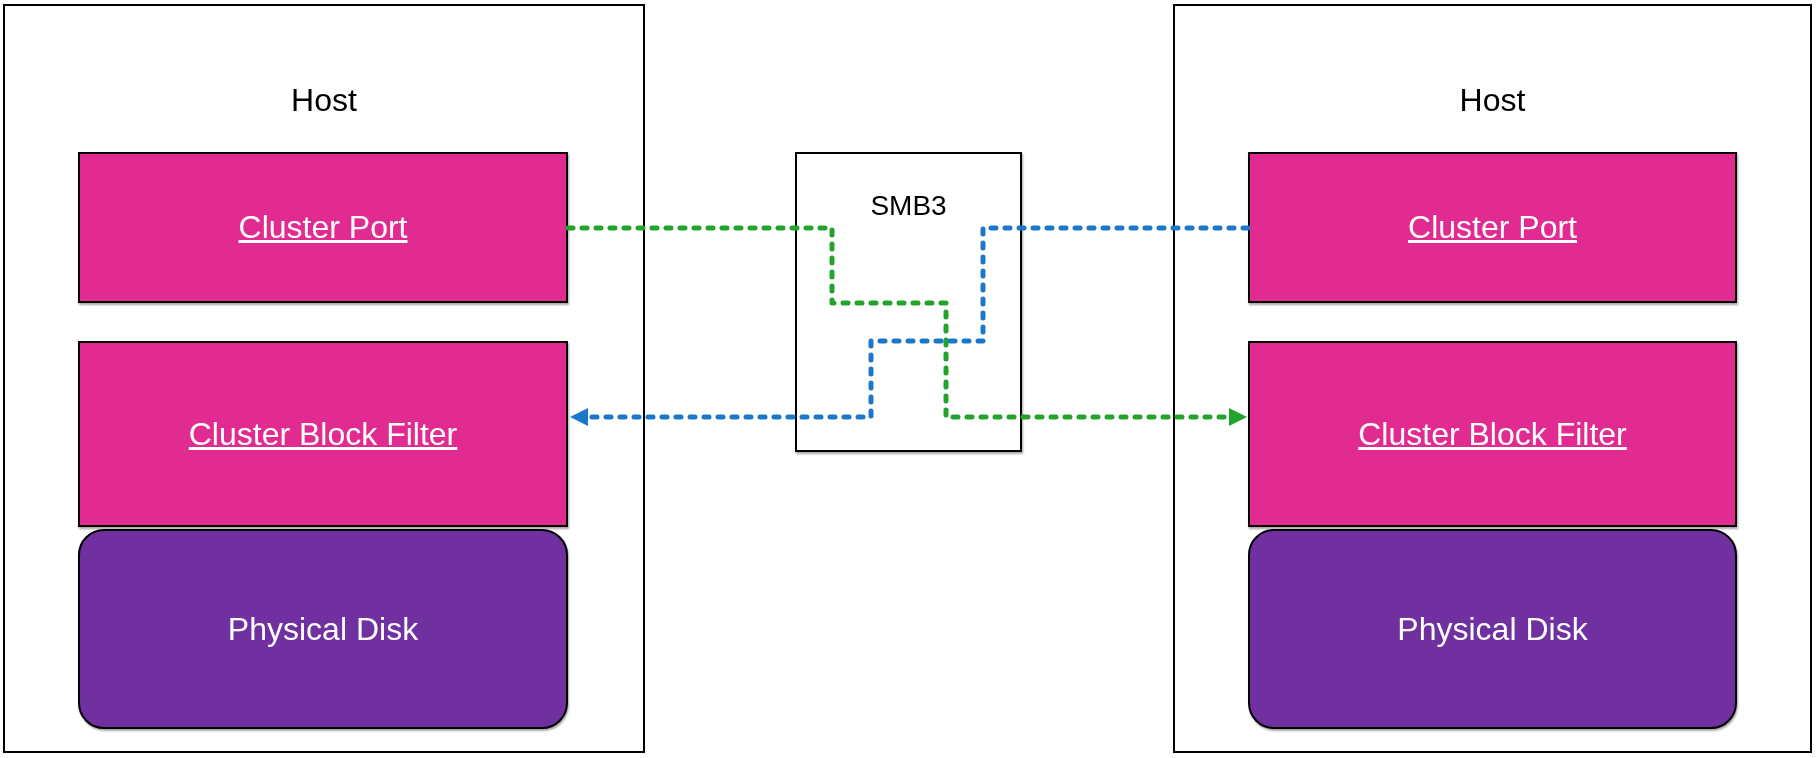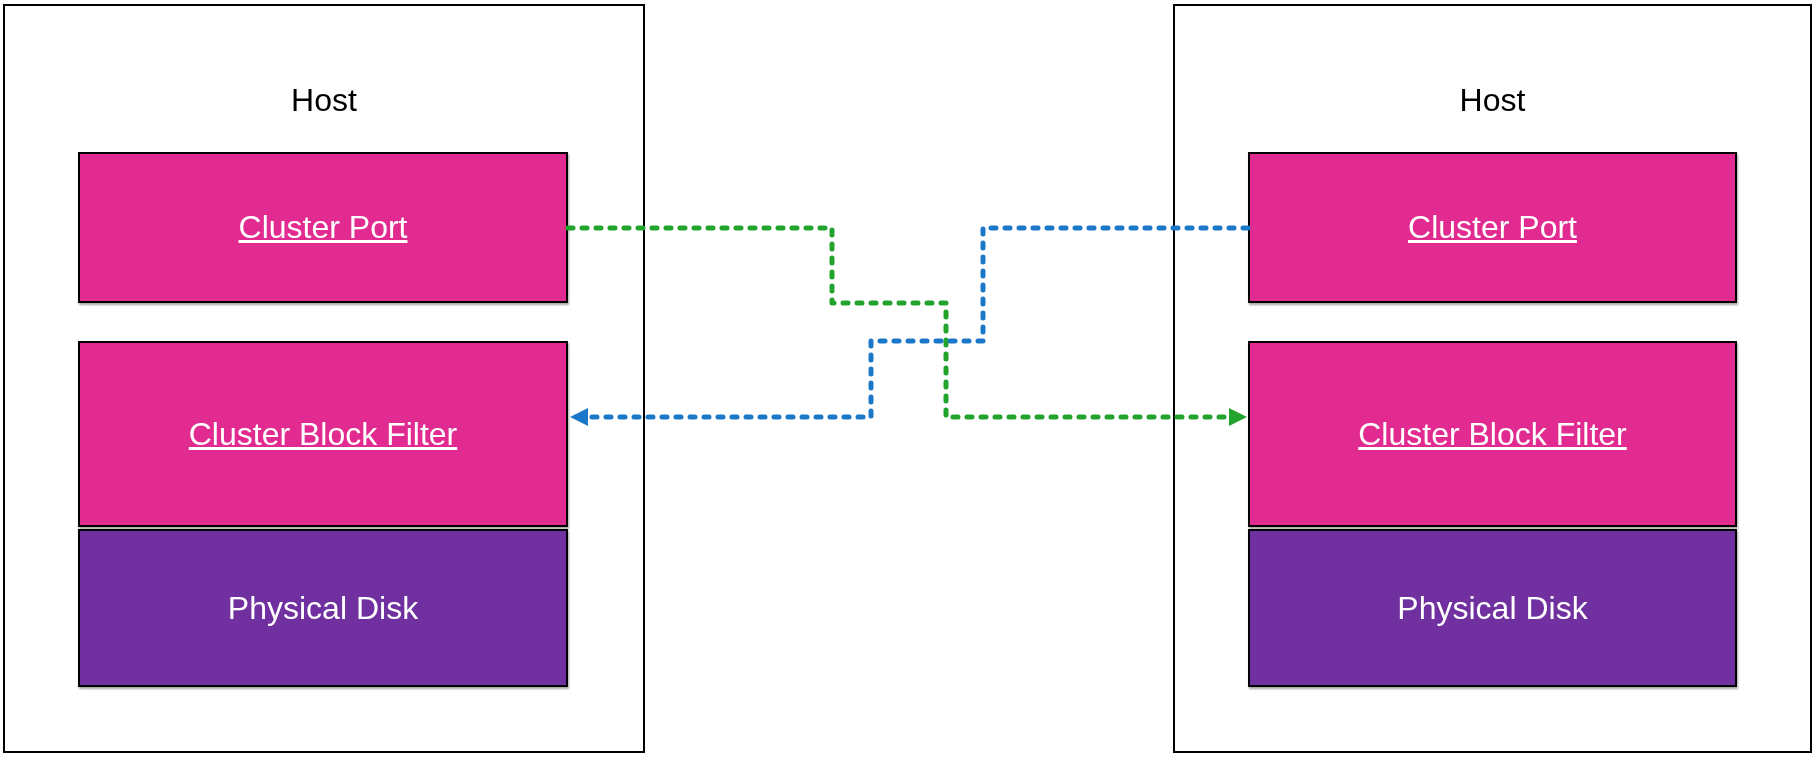--- a/index.html
+++ b/index.html
@@ -44,21 +44,21 @@
     font-size: 32px;
     box-shadow: 1px 2px 2px rgba(0,0,0,0.35);
   }
   .node.pink   { background: var(--c-pink); text-decoration: underline; }
   .node.purple { background: var(--c-purple); }
 
   .col-left  { left: 78px;   width: 490px; }
   .col-right { left: 1248px; width: 489px; }
   .row-port   { top: 152px; height: 151px; }
   .row-filter { top: 341px; height: 186px; }
-  .row-disk   { top: 529px; height: 158px; }
+  .row-disk   { top: 529px; height: 200px; border-radius: 26px; }
 
   .smb-box {
     position: absolute;
     left: 795px; top: 152px;
     width: 227px; height: 300px;
     border: 2px solid #000000;
     background: #ffffff;
     box-sizing: border-box;
     box-shadow: 1px 2px 2px rgba(0,0,0,0.35);
   }
@@ -113,20 +113,23 @@
   <div class="node pink col-right row-port">
     <span>Cluster Port</span>
   </div>
   <div class="node pink col-right row-filter">
     <span>Cluster Block Filter</span>
   </div>
   <div class="node purple col-right row-disk">
     <span>Physical Disk</span>
   </div>
 
+  <div class="smb-box">
+    <div class="smb-label">SMB3</div>
+  </div>
 
   <svg class="wires" viewBox="0 0 1816 758">
 
     <path class="conn green" d="M 568 228 H 832 V 303 H 946 V 417 H 1230"></path>
     <polygon class="head green" points="1247,417 1229,408 1229,426"></polygon>
 
     <path class="conn blue" d="M 1248 228 H 983 V 341 H 871 V 417 H 587"></path>
     <polygon class="head blue" points="570,417 588,408 588,426"></polygon>
   </svg>
 

